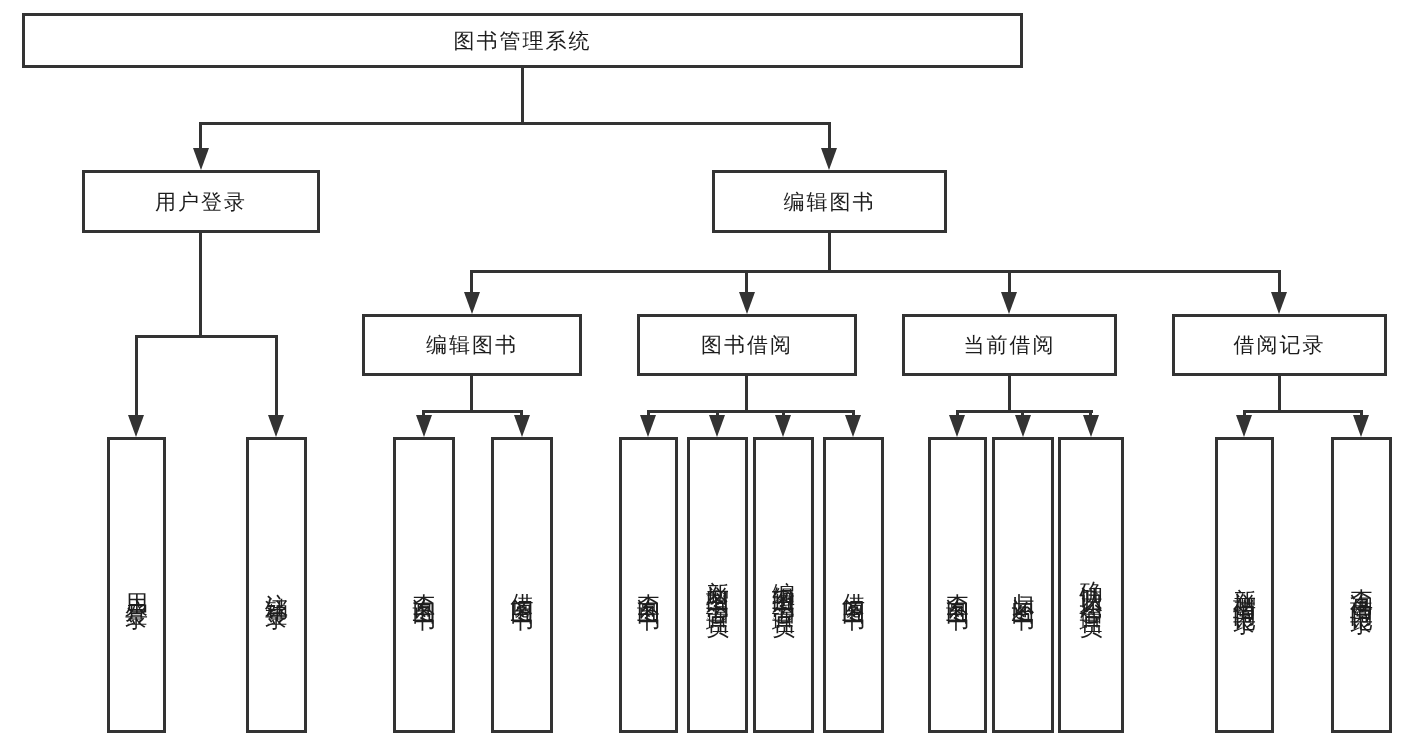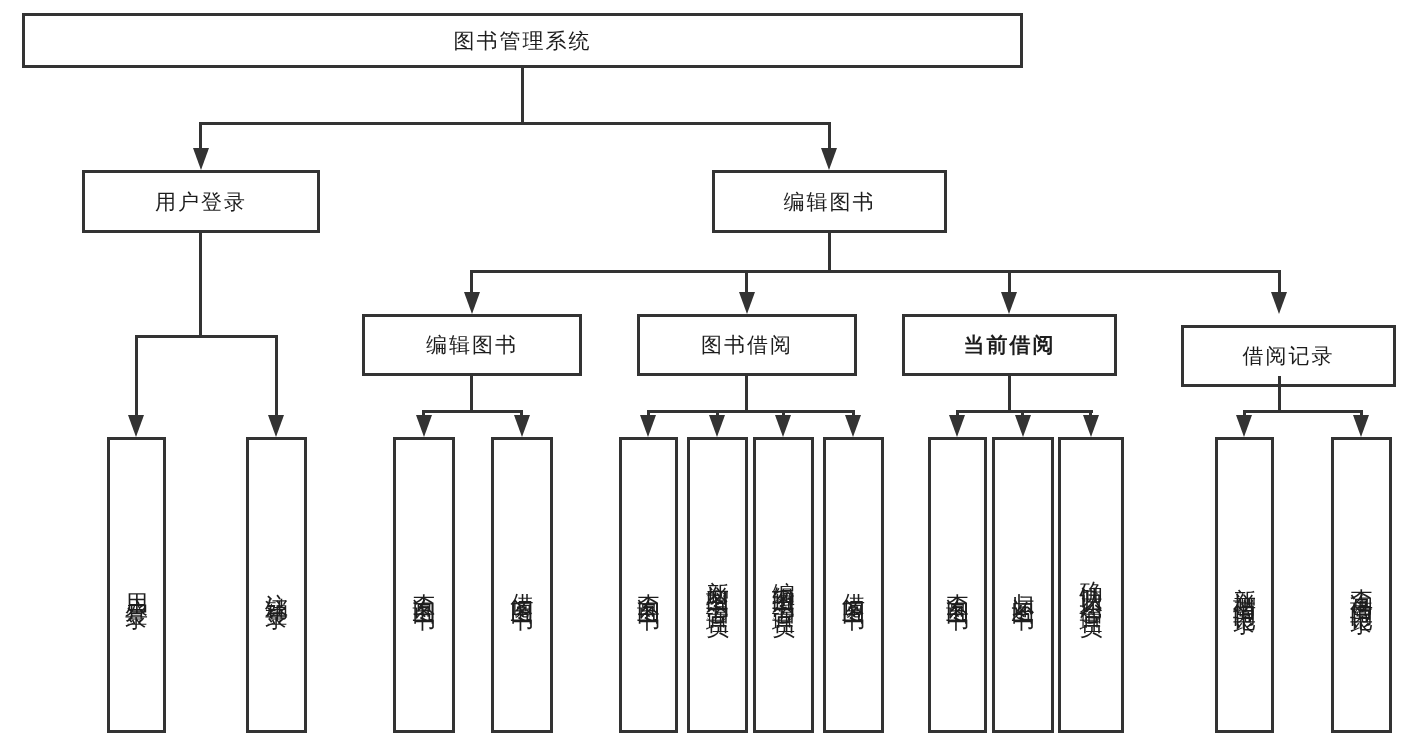--- a/index.html
+++ b/index.html
@@ -89,24 +89,24 @@
   <div class="arrow" style="left:1001px; top:292px;"></div>
   <div class="line" style="left:1278px; top:270px; width:3px; height:24px;"></div>
   <div class="arrow" style="left:1271px; top:292px;"></div>
 
   <div class="node" style="left:362px; top:314px; width:220px; height:62px;">
     <span class="h-label">编辑图书</span>
   </div>
   <div class="node" style="left:637px; top:314px; width:220px; height:62px;text-align:center;">
     <span class="h-label">图书借阅</span>
   </div>
-  <div class="node" style="left:902px; top:314px; width:215px; height:62px;font-weight:bold;">
+  <div class="node" style="left:902px; top:314px; width:215px; height:62px;">
     <span class="h-label">当前借阅</span>
   </div>
-  <div class="node" style="left:1172px; top:325px; width:215px; height:62px;margin-left:9px;">
+  <div class="node" style="left:1172px; top:314px; width:215px; height:62px;">
     <span class="h-label">借阅记录</span>
   </div>
 
   <div class="line" style="left:470px; top:376px; width:3px; height:37px;"></div>
   <div class="line" style="left:422px; top:410px; width:101px; height:3px;"></div>
   <div class="line" style="left:422px; top:410px; width:3px; height:8px;"></div>
   <div class="arrow" style="left:416px; top:415px;"></div>
   <div class="line" style="left:520px; top:410px; width:3px; height:8px;"></div>
   <div class="arrow" style="left:514px; top:415px;"></div>
 

